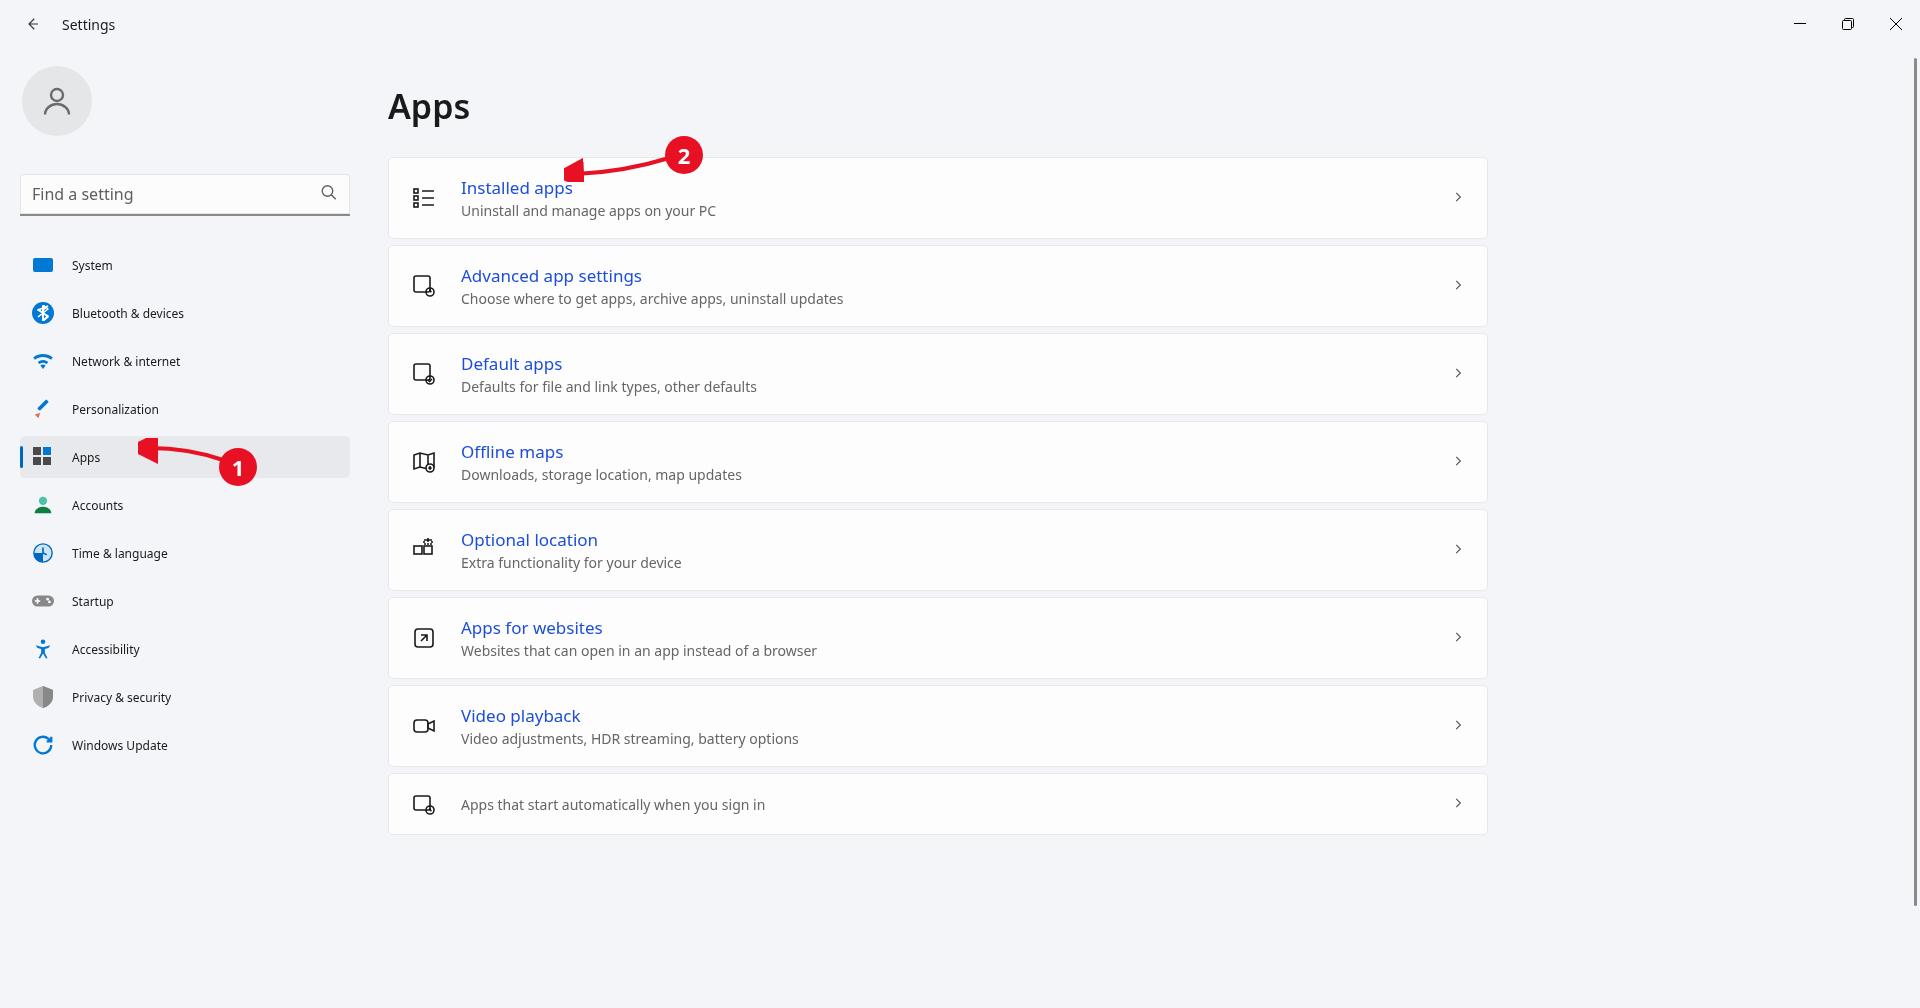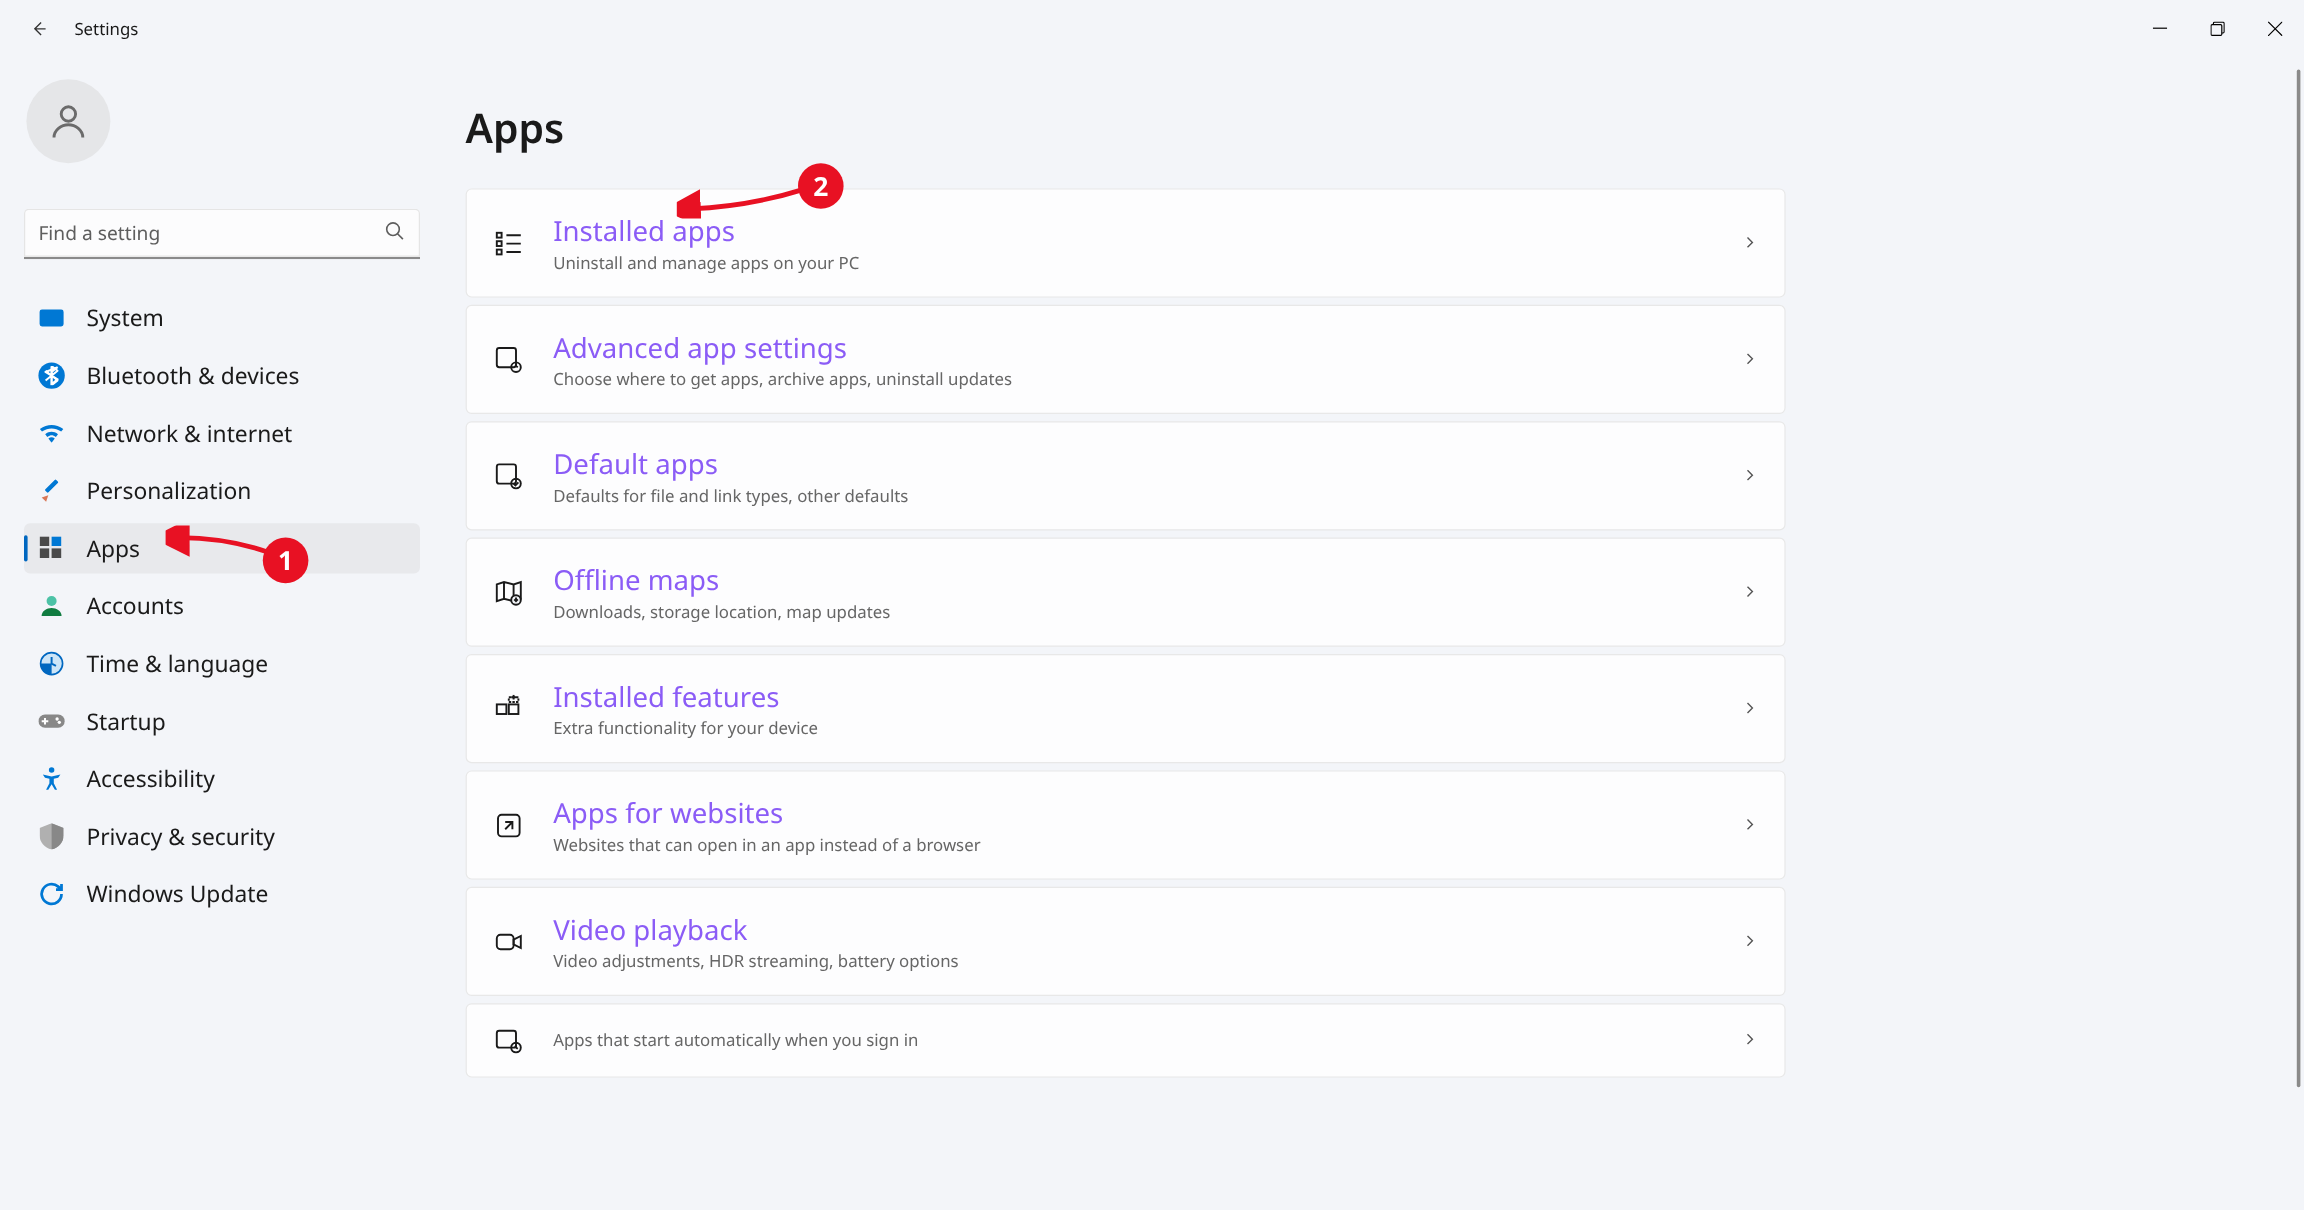--- a/index.html
+++ b/index.html
@@ -147,21 +147,21 @@
 
 .nav-icon {
   width: 22px;
   height: 22px;
   display: flex;
   align-items: center;
   justify-content: center;
 }
 
 .nav-label {
-  font-size: 19px;
+  font-size: 12px;
   color: #1a1a1a;
 }
 
 .main {
   flex: 1;
   padding: 35px 20px 0 18px;
   overflow-y: auto;
 }
 
 .page-title {
@@ -195,22 +195,22 @@
   align-items: center;
   justify-content: center;
   color: #1a1a1a;
 }
 
 .card-text {
   flex: 1;
 }
 
 .card-title {
-  font-size: 23px;
-  color: #8b5cf6;
+  font-size: 17px;
+  color: #1d4ed8;
   margin-bottom: 2px;
 }
 
 .card-desc {
   font-size: 14px;
   color: #666;
 }
 
 .chevron {
   color: #555;
@@ -500,21 +500,21 @@
       <div class="card">
         <span class="card-icon">
             <svg width="24" height="24" viewBox="0 0 24 24" fill="none" stroke="currentColor" stroke-width="1.6">
               <rect x="2" y="8" width="8" height="8"></rect>
               <rect x="12" y="8" width="8" height="8"></rect>
               <rect x="12" y="2" width="8" height="4" stroke-dasharray="2 1"></rect>
               <path d="M16 0v4M14 2h4"></path>
             </svg>
           </span>
         <div class="card-text">
-          <div class="card-title">Installed features</div>
+          <div class="card-title">Optional location</div>
           <div class="card-desc">Extra functionality for your device</div>
         </div>
         <span class="chevron"><svg width="14" height="14" viewBox="0 0 24 24" fill="none" stroke="currentColor" stroke-width="2">
               <path d="M9 5l7 7-7 7"></path>
             </svg></span>
       </div>
 
       <div class="card">
         <span class="card-icon">
             <svg width="24" height="24" viewBox="0 0 24 24" fill="none" stroke="currentColor" stroke-width="1.6">

